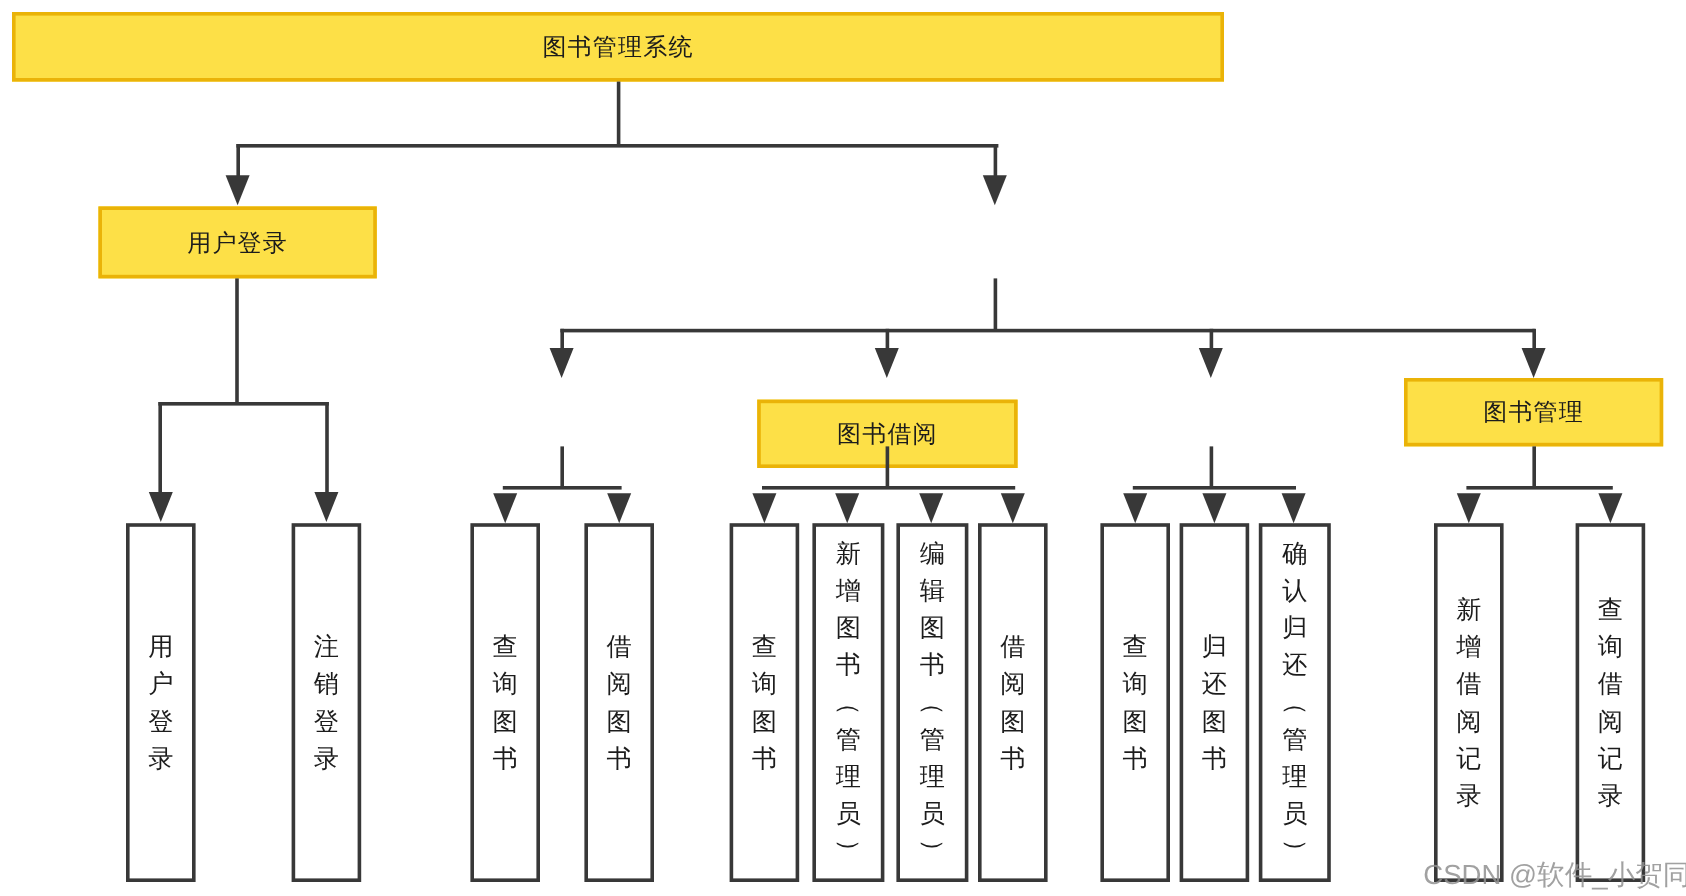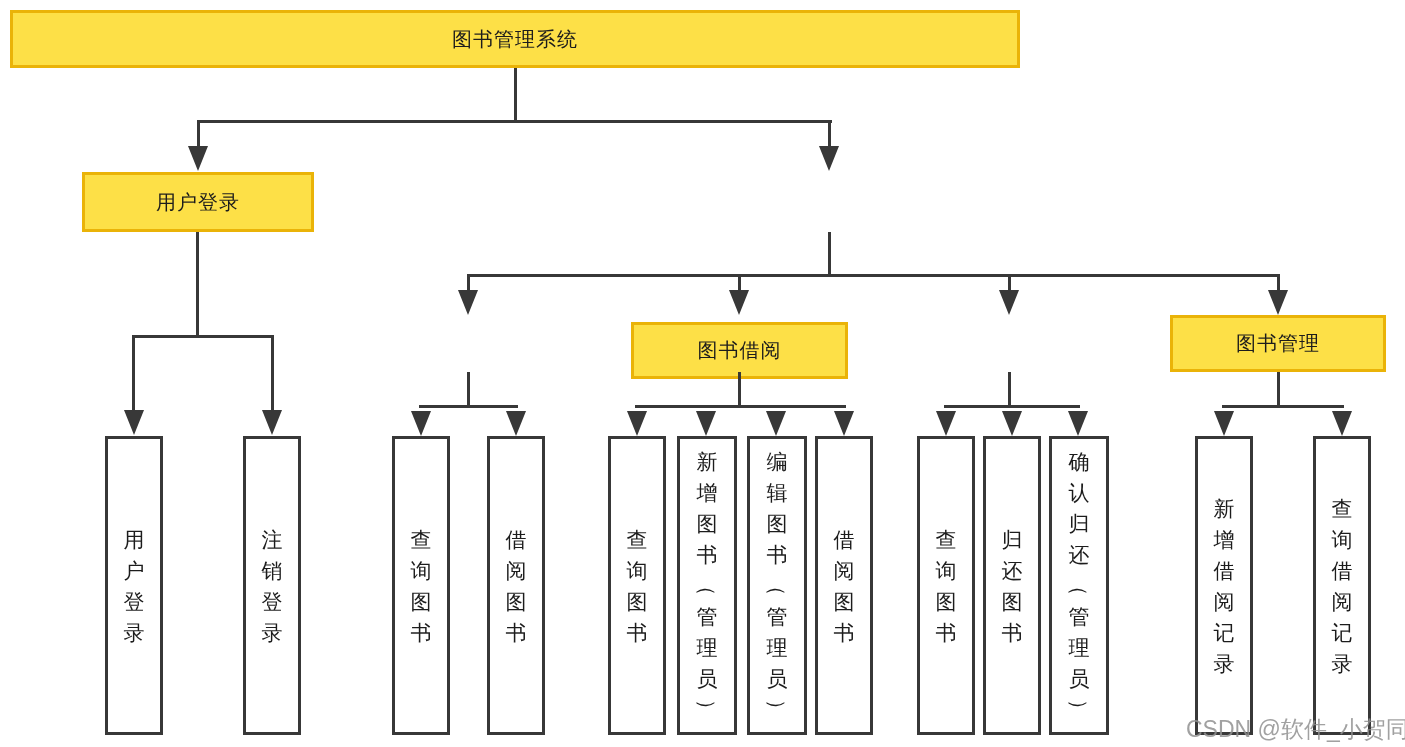--- a/index.html
+++ b/index.html
@@ -60,21 +60,21 @@
   <div class="hl" style="left:467px;top:274px;width:812px;"></div>
   <div class="vl" style="left:467px;top:274px;height:18px;"></div>
   <div class="ar" style="left:458px;top:290px;"></div>
   <div class="vl" style="left:738px;top:274px;height:18px;"></div>
   <div class="ar" style="left:729px;top:290px;"></div>
   <div class="vl" style="left:1008px;top:274px;height:18px;"></div>
   <div class="ar" style="left:999px;top:290px;"></div>
   <div class="vl" style="left:1277px;top:274px;height:18px;"></div>
   <div class="ar" style="left:1268px;top:290px;"></div>
 
-  <div class="box" style="left:631px;top:322px;width:217px;height:57px;">
+  <div class="box" style="left:631px;top:333px;width:217px;height:57px;">
     <span>图书借阅</span>
   </div>
   <div class="box" style="left:1170px;top:315px;width:216px;height:57px;">
     <span>图书管理</span>
   </div>
 
   <div class="vl" style="left:467px;top:372px;height:34px;"></div>
   <div class="hl" style="left:419px;top:405px;width:99px;"></div>
   <div class="ar" style="left:411px;top:411px;"></div>
   <div class="ar" style="left:506px;top:411px;"></div>

